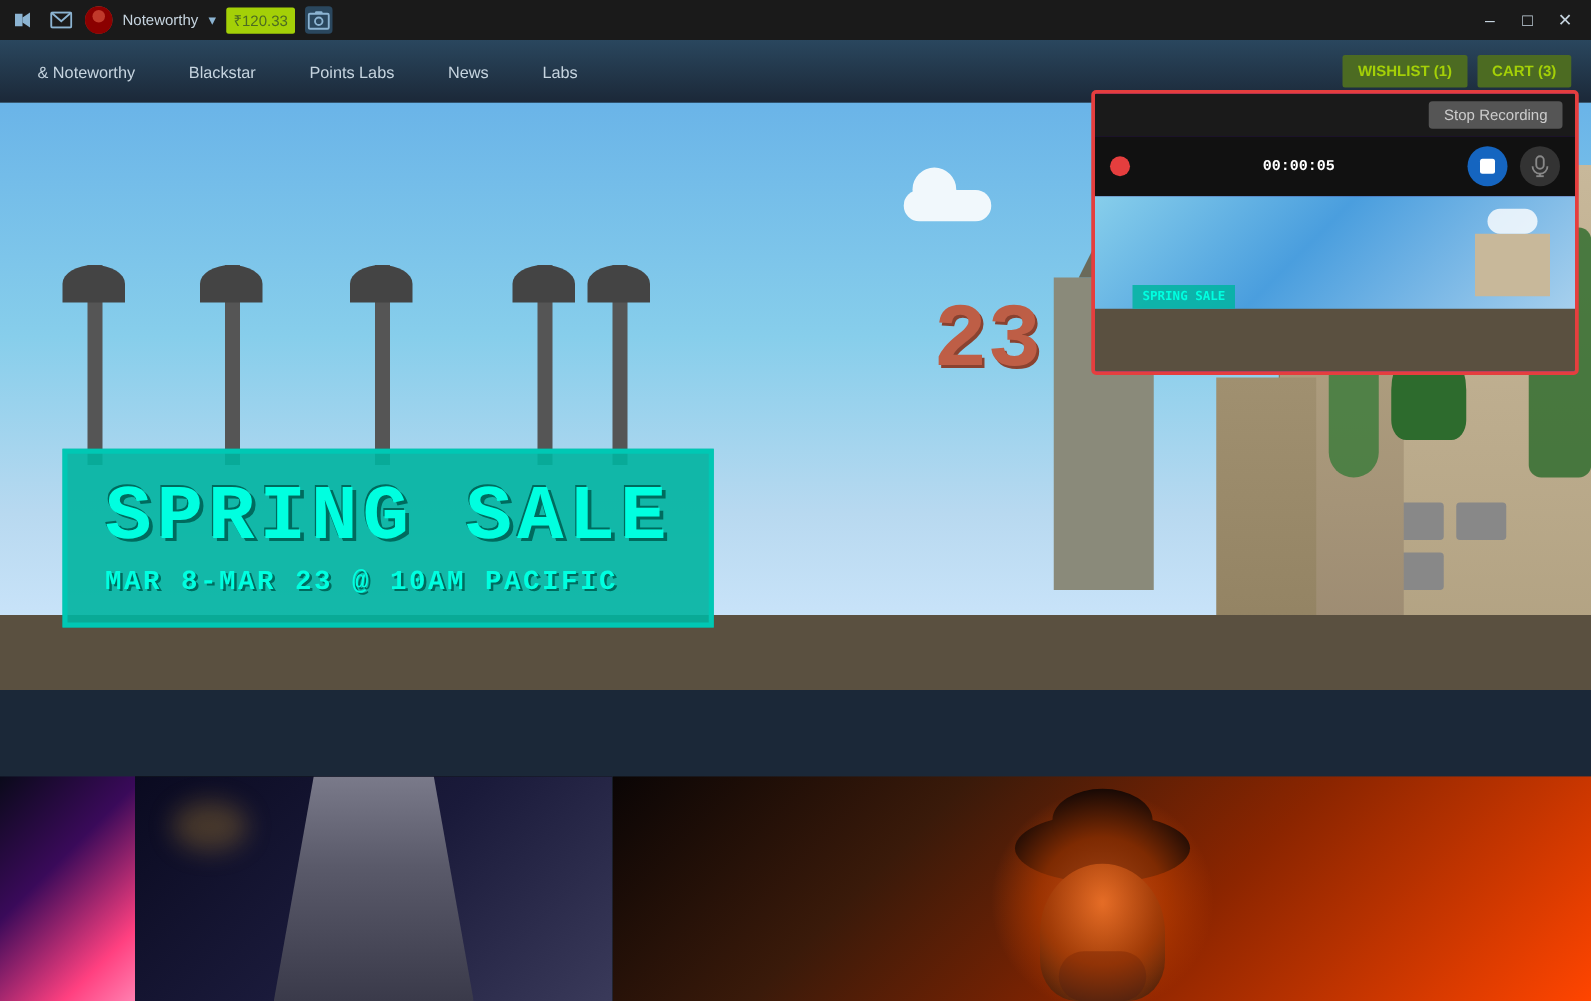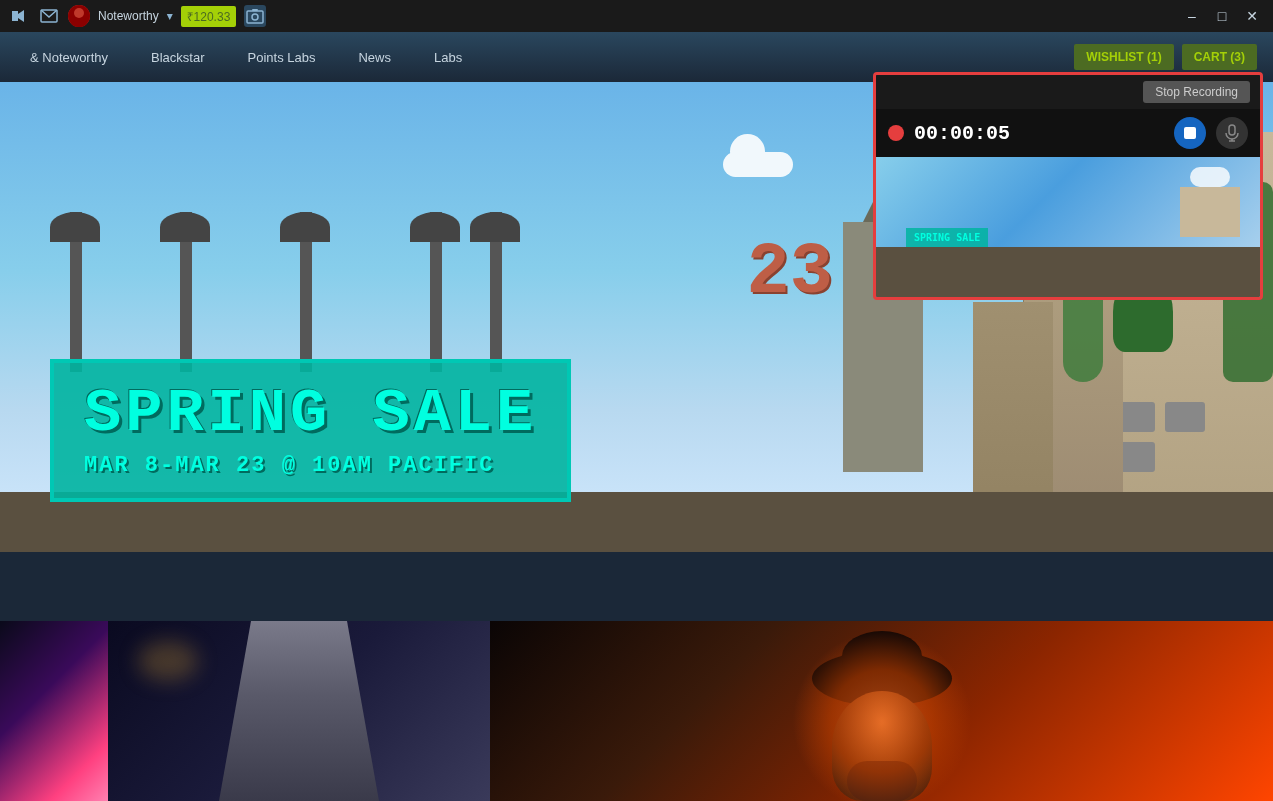--- a/index.html
+++ b/index.html
@@ -414,23 +414,24 @@
     .rec-dot {
       width: 16px;
       height: 16px;
       background: #e53e3e;
       border-radius: 50%;
       flex-shrink: 0;
     }
     .rec-timer {
       color: white;
       font-family: 'Courier New', monospace;
-      font-size: 20px;
+      font-size: 12px;
       font-weight: bold;
       flex: 1;
+      text-align: center;
     }
     .rec-stop-btn {
       width: 32px;
       height: 32px;
       border-radius: 50%;
       background: #1565c0;
       border: none;
       cursor: pointer;
       display: flex;
       align-items: center;

